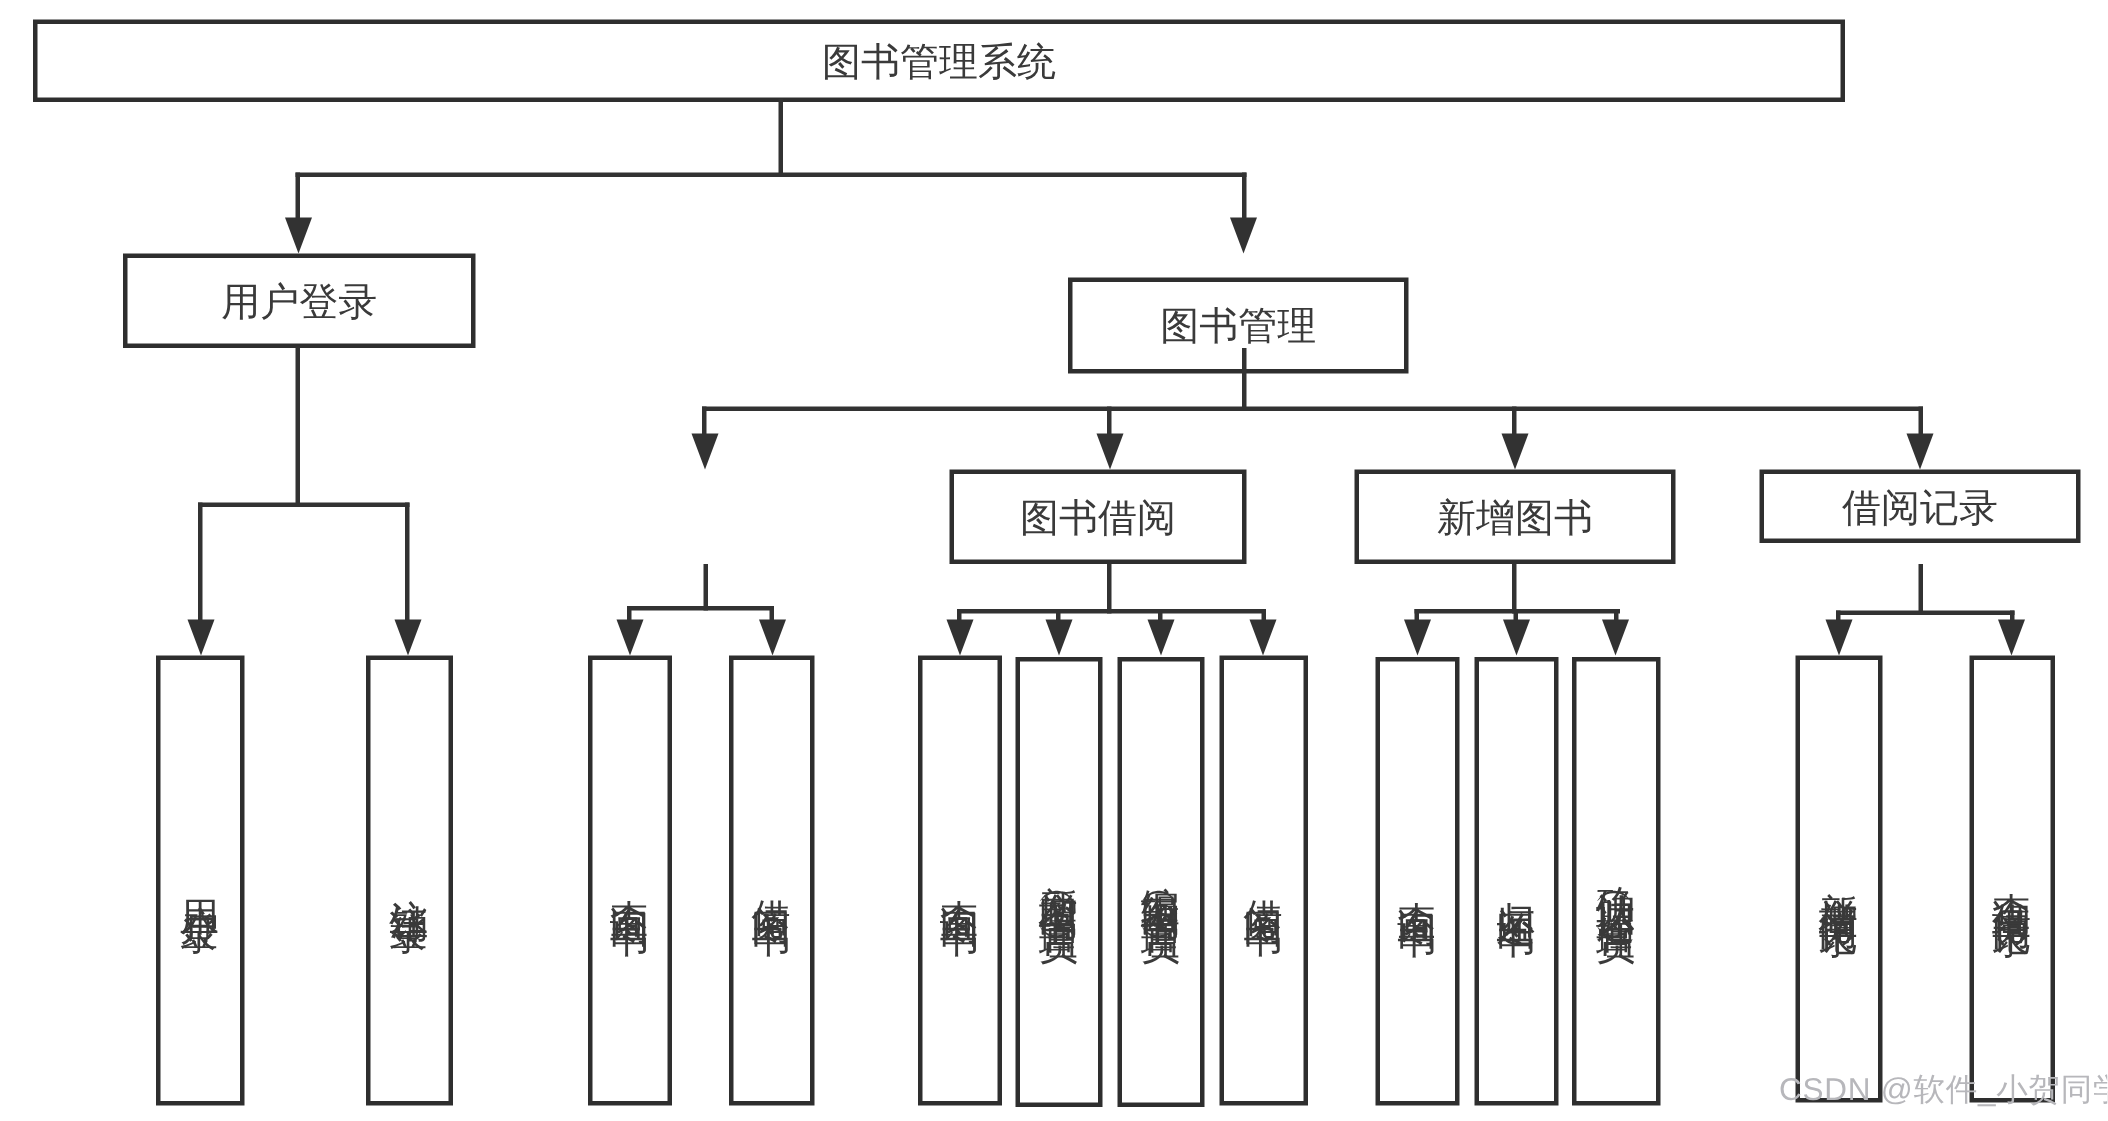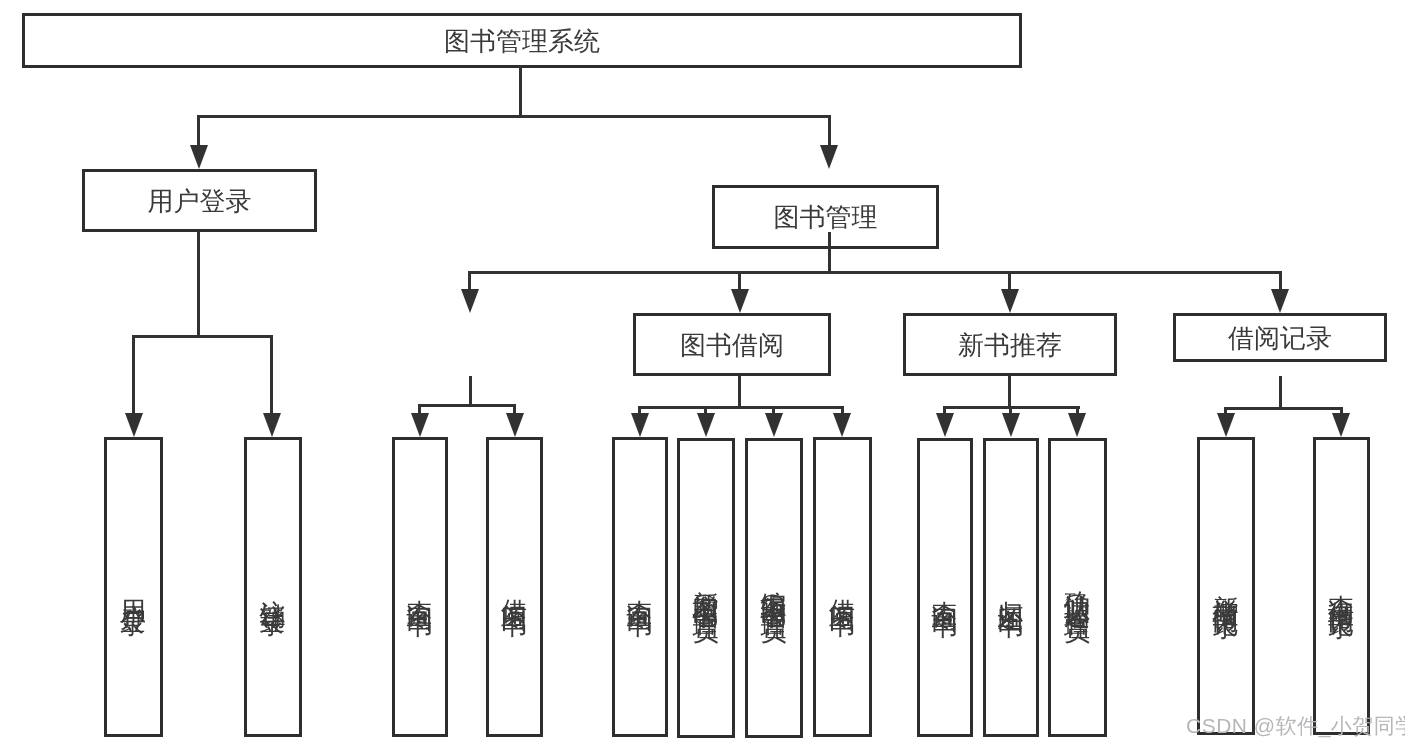--- a/index.html
+++ b/index.html
@@ -50,21 +50,21 @@
     letter-spacing:0.5px;
     color:var(--watermark);
     white-space:nowrap;
   }
 </style>
 </head>
 <body>
 
 <div class="stage">
 
-  <div class="box" style="left:22px;top:13px;width:1000px;height:55px">
+  <div class="box" style="left:22px;top:13px;width:1208px;height:55px">
     <span>图书管理系统</span>
   </div>
 
   <div class="vline" style="left:519px;top:66px;width:3px;height:51px"></div>
   <div class="hline" style="left:197px;top:115px;width:634px;height:3px"></div>
   <div class="vline" style="left:197px;top:115px;width:3px;height:32px"></div>
   <div class="arrow" style="left:190px;top:145px"></div>
   <div class="vline" style="left:828px;top:115px;width:3px;height:32px"></div>
   <div class="arrow" style="left:820px;top:145px"></div>
 
@@ -90,21 +90,21 @@
   <div class="arrow" style="left:731px;top:289px"></div>
   <div class="vline" style="left:1008px;top:271px;width:3px;height:21px"></div>
   <div class="arrow" style="left:1001px;top:289px"></div>
   <div class="vline" style="left:1279px;top:271px;width:3px;height:21px"></div>
   <div class="arrow" style="left:1271px;top:289px"></div>
 
   <div class="box" style="left:633px;top:313px;width:198px;height:63px">
     <span>图书借阅</span>
   </div>
   <div class="box" style="left:903px;top:313px;width:214px;height:63px">
-    <span>新书推荐</span>
+    <span>新增图书</span>
   </div>
   <div class="box" style="left:1173px;top:313px;width:214px;height:49px">
     <span>借阅记录</span>
   </div>
 
   <div class="vline" style="left:469px;top:376px;width:3px;height:31px"></div>
   <div class="hline" style="left:418px;top:404px;width:98px;height:3px"></div>
   <div class="vline" style="left:418px;top:404px;width:3px;height:11px"></div>
   <div class="arrow" style="left:411px;top:413px"></div>
   <div class="vline" style="left:513px;top:404px;width:3px;height:11px"></div>

